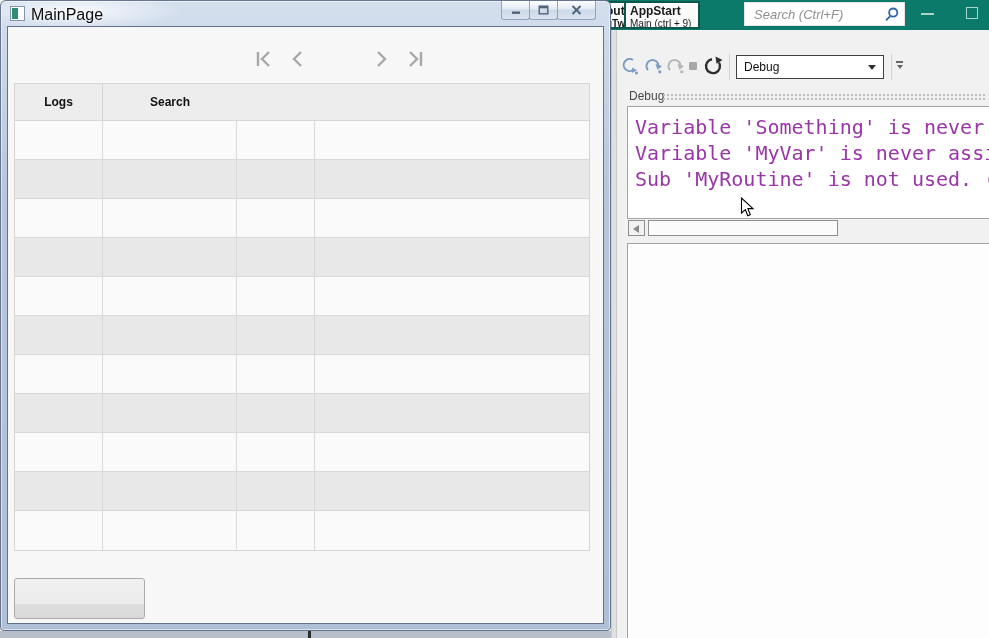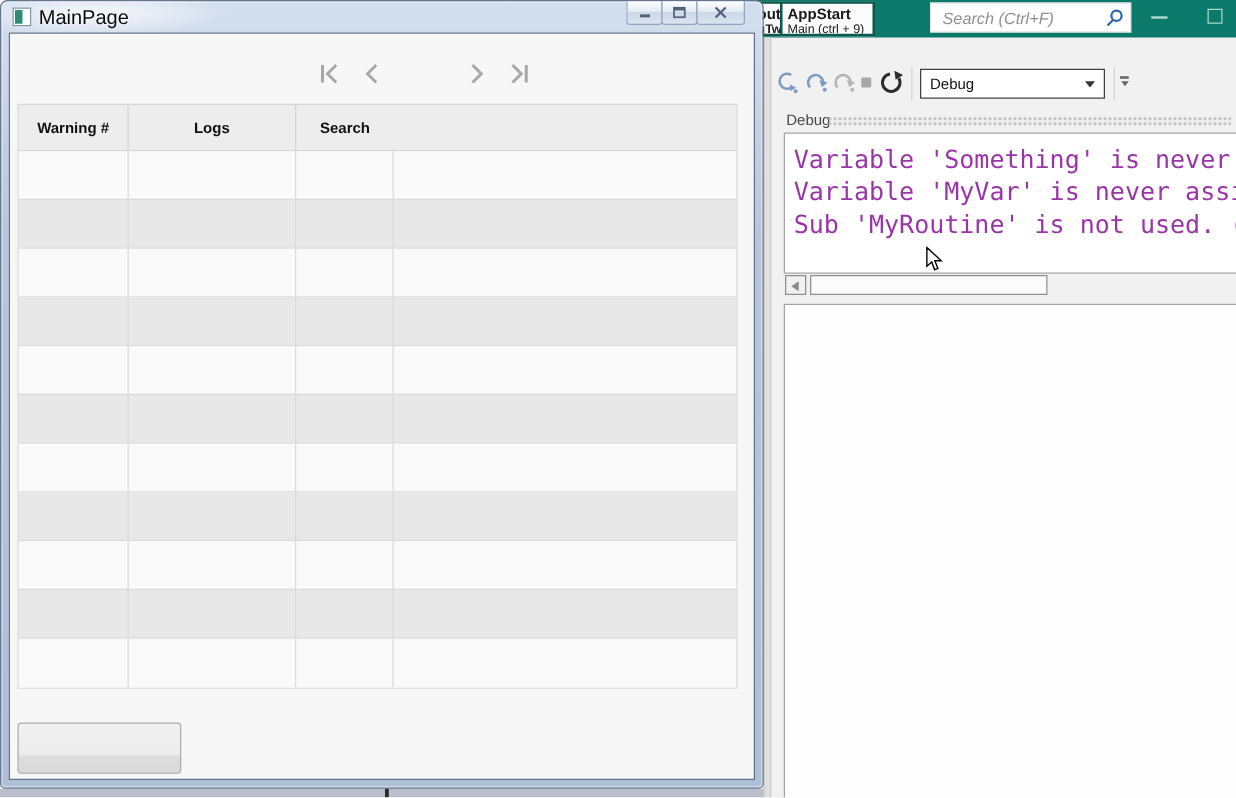--- a/index.html
+++ b/index.html
@@ -197,21 +197,20 @@
       </svg>
       <svg class="pager-icon" style="left:363px" width="20" height="20" viewBox="0 0 20 20">
         <path d="M7 3 L14 10 L7 17" fill="none" stroke="#a8a8a8" stroke-width="2.4"></path>
       </svg>
       <svg class="pager-icon" style="left:397px" width="20" height="20" viewBox="0 0 20 20">
         <path d="M5 3 L12 10 L5 17 M16 3 V17" fill="none" stroke="#a8a8a8" stroke-width="2.4"></path>
       </svg>
 
       <div class="grid">
         <div class="grid-header">
-          <div class="grid-hcell">Warning #</div>
           <div class="grid-hcell">Logs</div>
           <div class="grid-hcell">Search</div>
         </div>
         <div>
             <div class="grid-row">
               <div class="grid-cell"></div>
               <div class="grid-cell"></div>
               <div class="grid-cell"></div>
               <div class="grid-cell"></div>
             </div>

